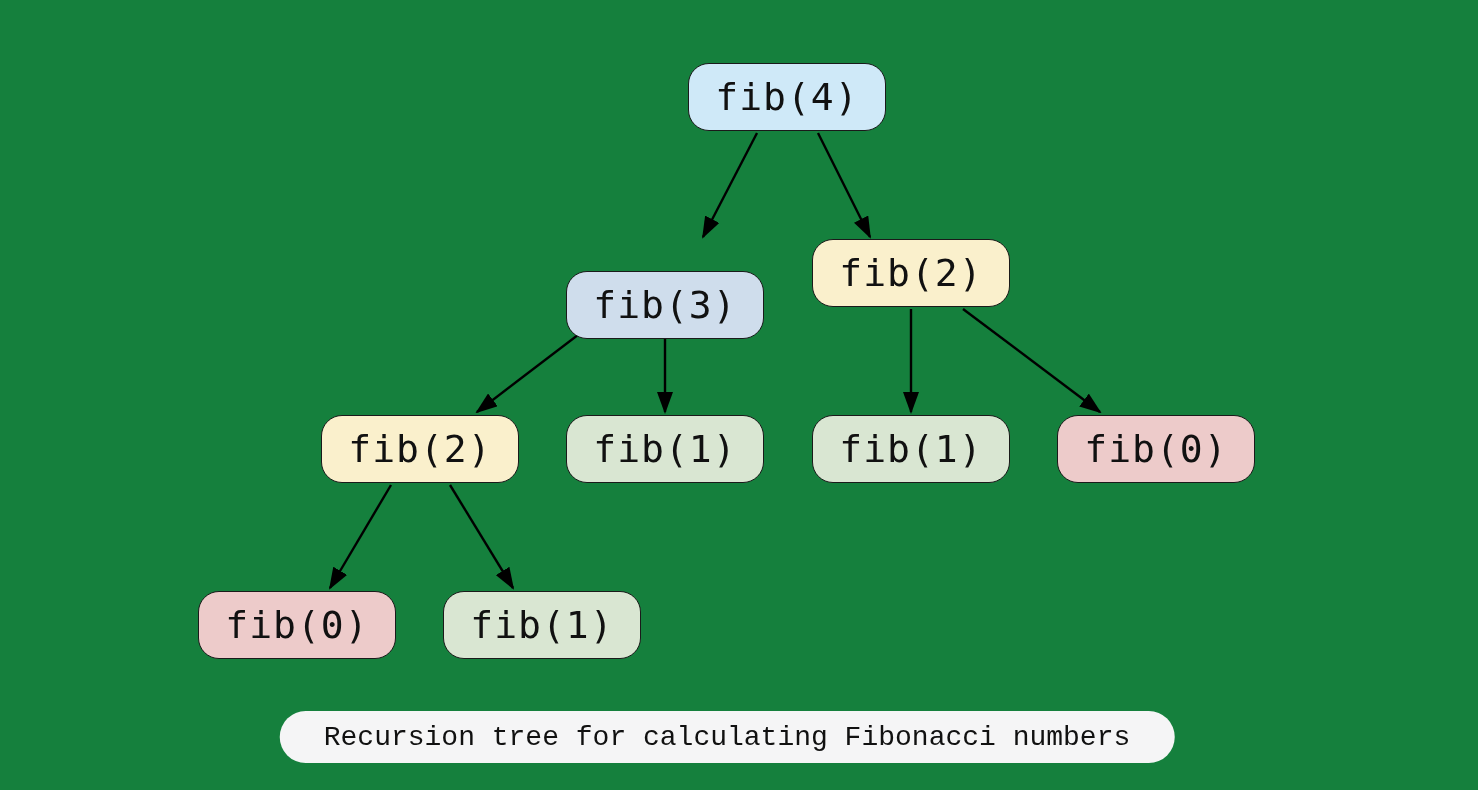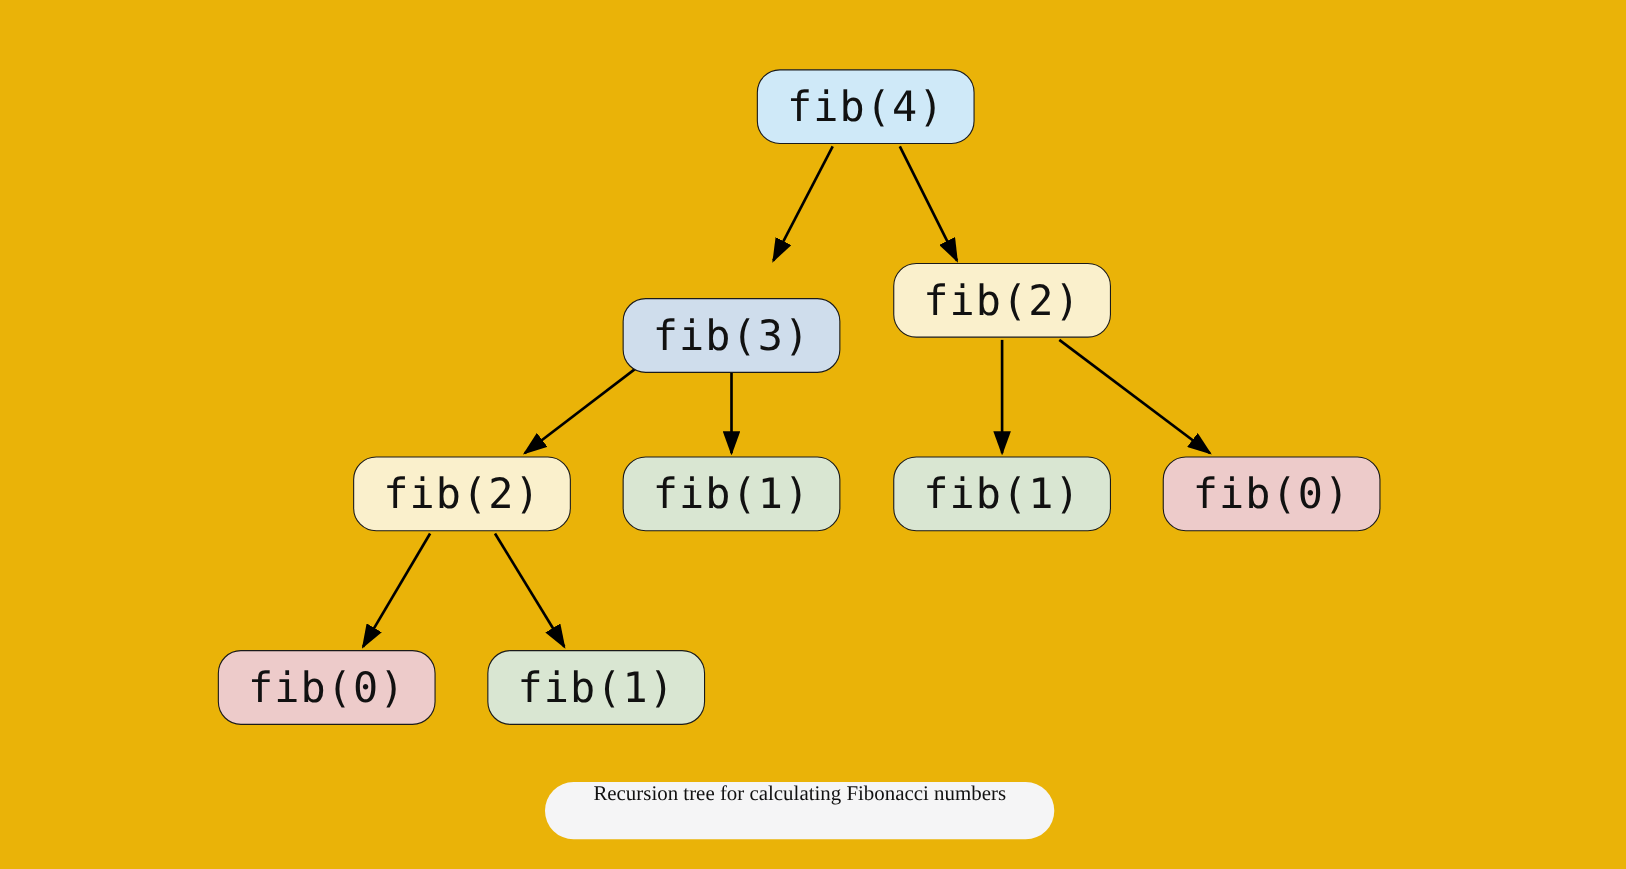--- a/index.html
+++ b/index.html
@@ -5,21 +5,21 @@
   html, body {
     margin: 0;
     padding: 0;
     background: #ffffff;
     font-family: "Liberation Sans", sans-serif;
   }
   .canvas {
     position: relative;
     width: 1478px;
     height: 790px;
-    background: #eab308;
+    background: #15803d;
     overflow: hidden;
   }
   #edges-layer {
     position: absolute;
     left: 0;
     top: 0;
     width: 1478px;
     height: 790px;
   }
   .node {
@@ -41,24 +41,24 @@
   }
   .caption-pill {
     position: absolute;
     left: 727px;
     top: 711px;
     transform: translateX(-50%);
     height: 52px;
     padding: 0 44px;
     border-radius: 26px;
     display: flex;
-    align-items: flex-start;
+    align-items: center;
     justify-content: center;
-    font-family: Liberation Serif, serif;
-    font-size: 19px;
+    font-family: Liberation Mono, monospace;
+    font-size: 28px;
     color: #111111;
     white-space: nowrap;
   }
 </style>
 </head>
 <body>
 
 <div class="canvas">
   <svg id="edges-layer" width="1478" height="790" viewBox="0 0 1478 790" xmlns="http://www.w3.org/2000/svg">
     <defs>

